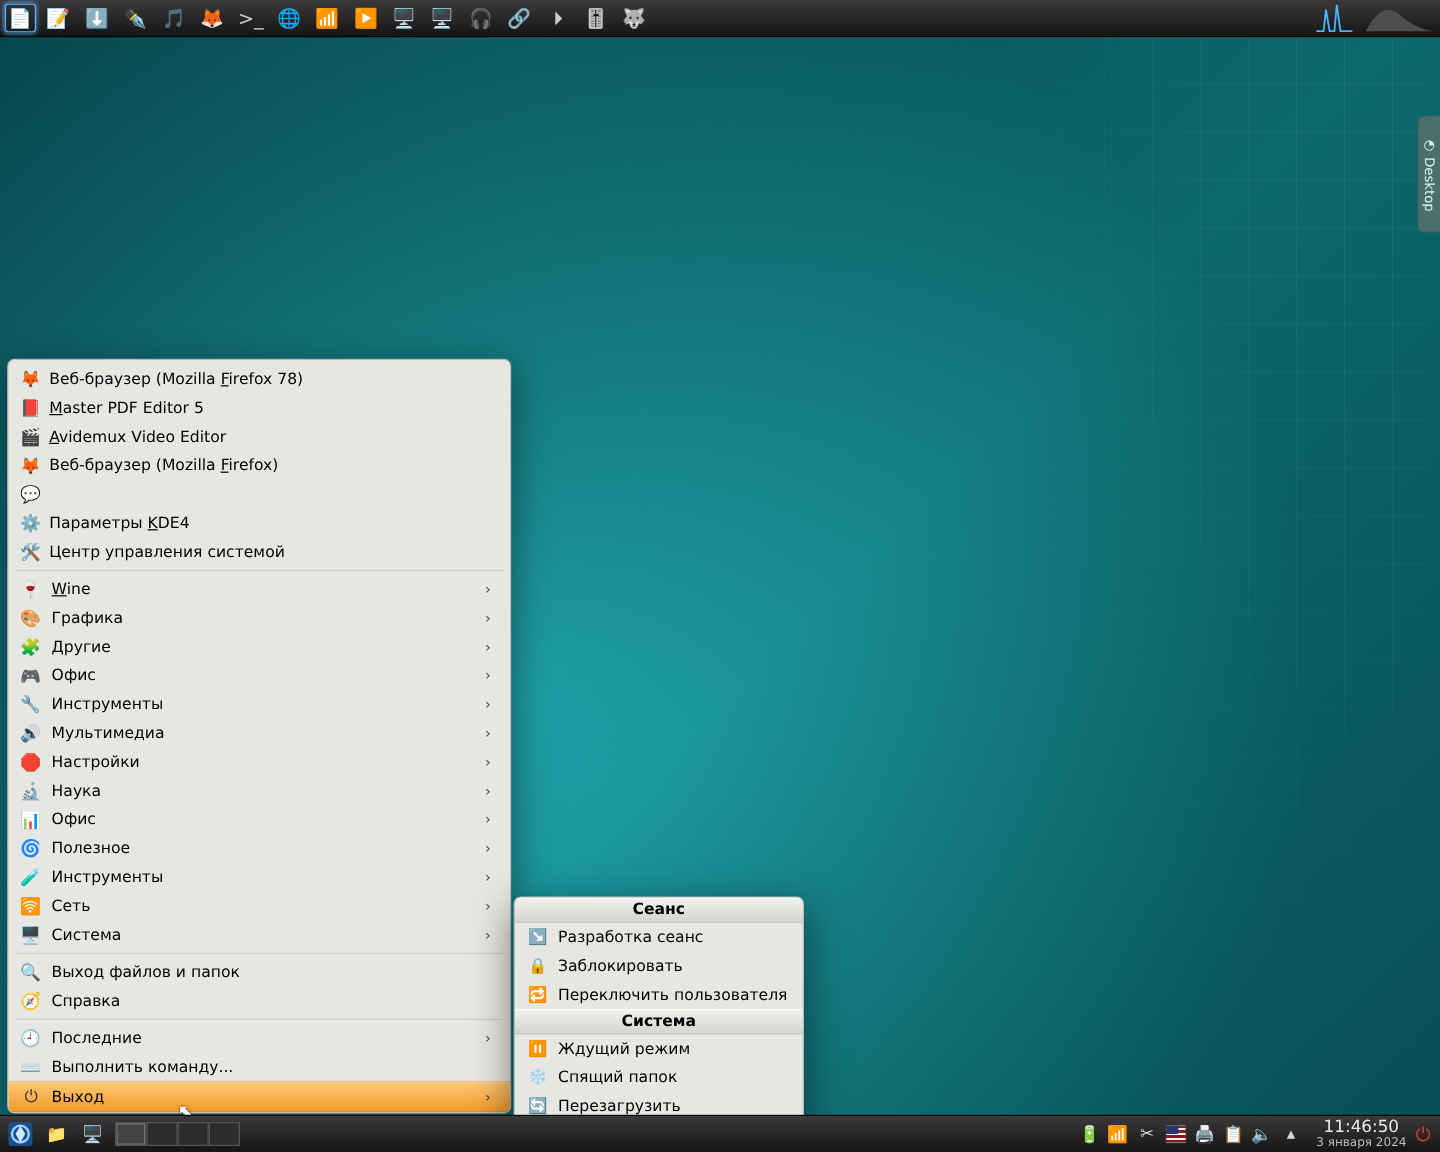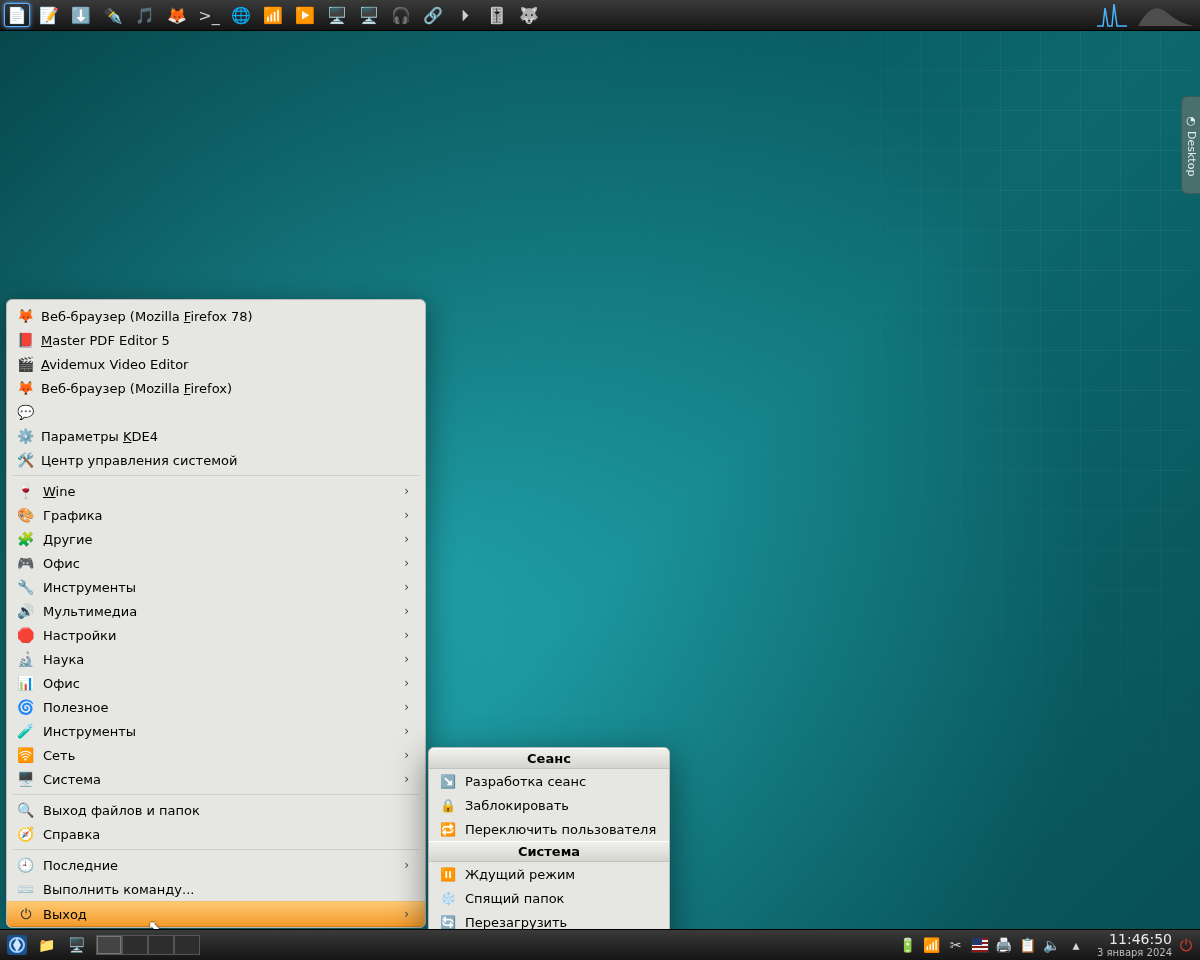--- a/index.html
+++ b/index.html
@@ -66,21 +66,21 @@
   .pager{display:flex;gap:0;margin-left:2px;}
   .pager .pg{width:24px;height:18px;border:1px solid #555;background:#2d2d2d;}
   .pager .pg.active{background:#444;box-shadow:inset 0 0 0 1px #777;}
   .spacer{flex:1;}
   .tray{display:flex;align-items:center;gap:6px;color:#d8d8d8;font-size:12px;}
   .tray .ic{width:18px;height:18px;display:flex;align-items:center;justify-content:center;font-size:14px;}
   .flag{width:22px;height:14px;background:linear-gradient(#24386e 33%,#24386e 33%);position:relative;display:inline-block;border:1px solid #333;}
   .flag::before{content:"";position:absolute;inset:0;background:
     repeating-linear-gradient(#8a1b1b 0 2px,#eee 2px 4px);}
   .flag::after{content:"";position:absolute;left:0;top:0;width:10px;height:7px;background:#24386e;}
-  .clock{margin-left:8px;text-align:right;line-height:1.1;color:#eaeaea;}
+  .clock{margin-left:8px;text-align:center;line-height:1.1;color:#eaeaea;}
   .clock .time{font-size:14px;}
   .clock .date{font-size:10px;color:#bcbcbc;}
   .power-corner{width:20px;color:#d63b2b;font-size:16px;text-align:center;}
   
   .menu{
     position:absolute;left:6px;bottom:32px;width:418px;
     background:var(--menu-bg);border:1px solid var(--menu-border);
     border-radius:6px;box-shadow:0 8px 30px rgba(0,0,0,.45);
     color:var(--menu-text);padding:4px 0 0 0;overflow:hidden;
   }

